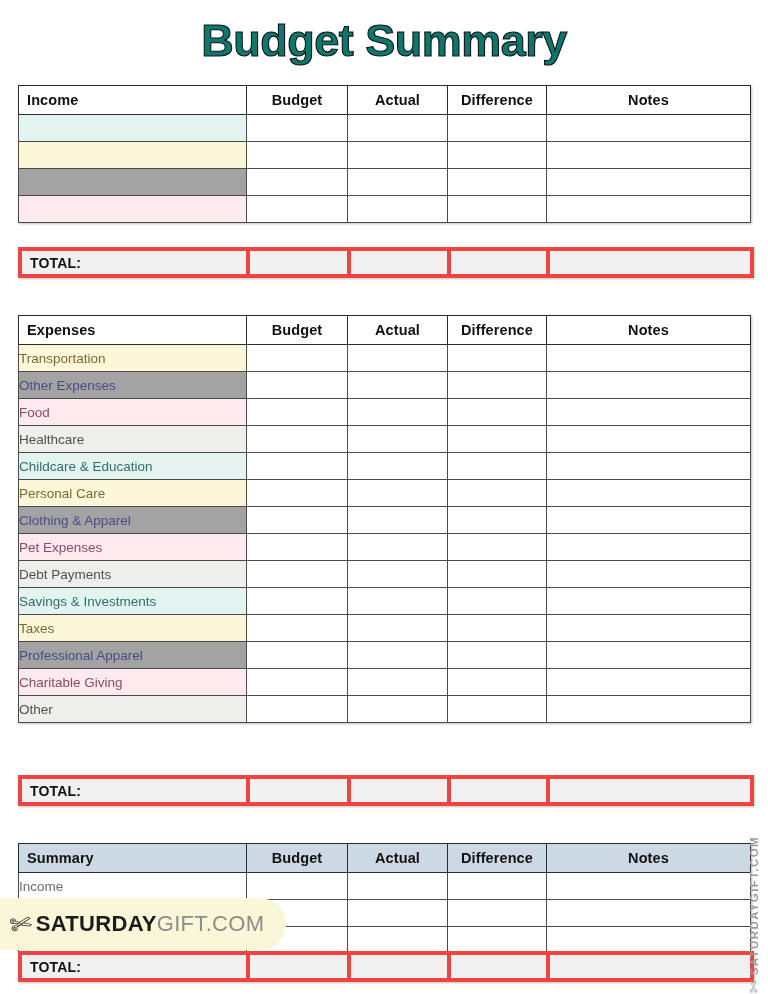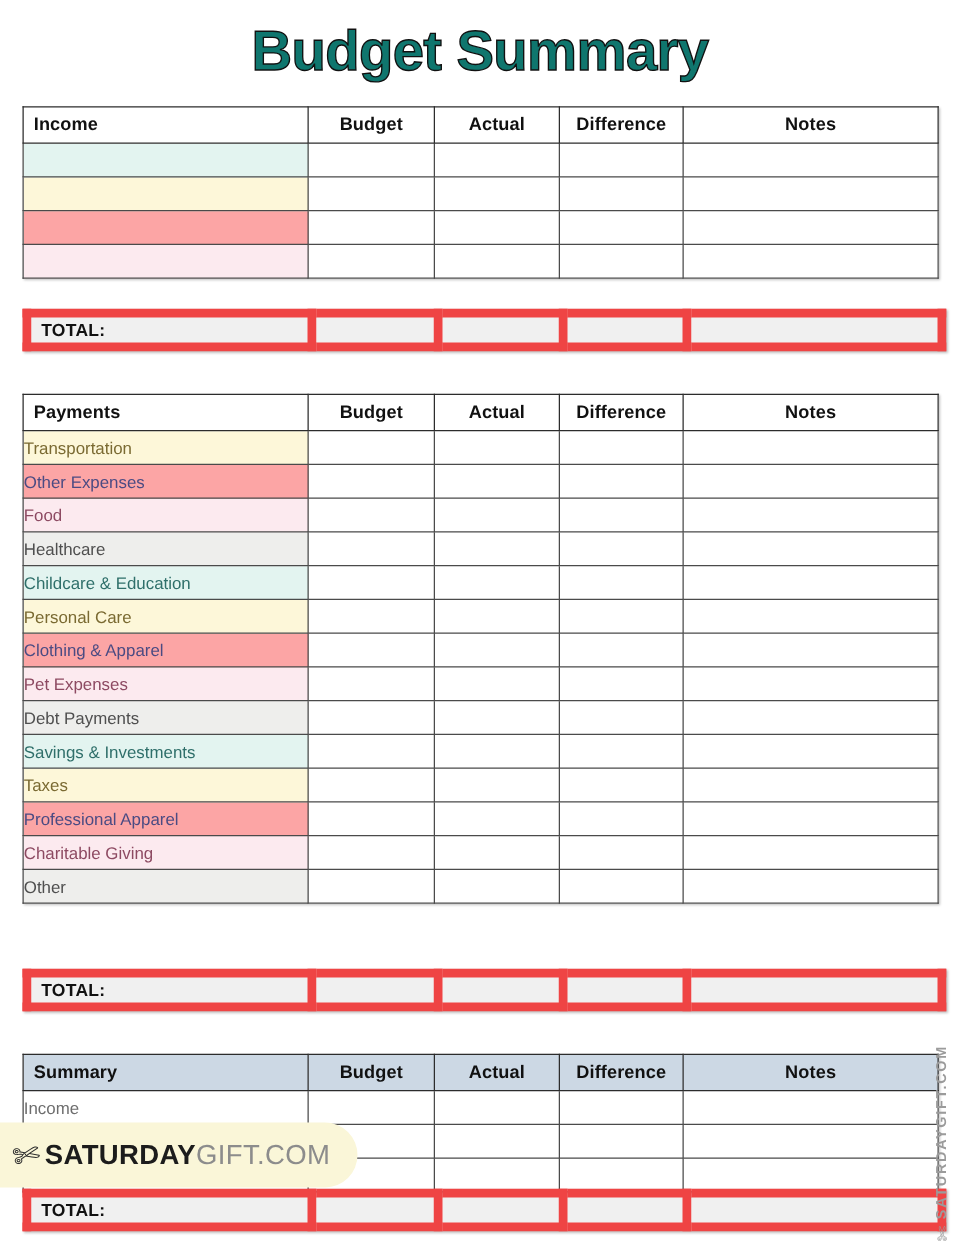--- a/index.html
+++ b/index.html
@@ -77,39 +77,39 @@
 
   
   tr.head.blue th { background: #ccd8e4; }
 
   td.lbl { padding-left: 8px; }
   td.blank { background: #ffffff; }
 
   
   .c-mint  { background: #e3f4f0; color: #2f6f6a; }
   .c-cream { background: #fdf7d9; color: #7a6a32; }
-  .c-lav   { background: #fca5a5; color: #4b4b83; margin-top: 47px; }
+  .c-lav   { background: #a3a3a3; color: #4b4b83; margin-top: 47px; }
   .c-pink  { background: #fceaef; color: #8d4a62; }
   .c-gray  { background: #eeeeec; color: #4f4f4f; }
   .c-plain { background: #ffffff; color: #6d6d6d; }
 
   
   table.total {
     width: 732px;
     border-collapse: collapse;
     table-layout: fixed;
     box-shadow: 1px 1px 2px rgba(0,0,0,0.25);
   }
   table.total col.c-label  { width: 228px; }
   table.total col.c-budget { width: 101px; }
   table.total col.c-actual { width: 100px; }
   table.total col.c-diff   { width: 99px; }
   table.total col.c-notes  { width: 204px; }
   table.total td {
-    border: 7px solid #ef4444;
+    border: 4px solid #ef4444;
     background: #f0f0f0;
     height: 27px;
     padding: 0;
   }
   table.total td.lbl {
     padding-left: 8px;
     font-weight: bold;
     font-size: 14px;
     color: #111;
     letter-spacing: 0.2px;
@@ -256,21 +256,21 @@
     <table class="grid">
       <colgroup>
         <col class="c-label">
           <col class="c-budget">
           <col class="c-actual">
           <col class="c-diff">
           <col class="c-notes">
       </colgroup>
       <tbody id="expenses-body">
           <tr class="head">
-            <th class="lbl">Payments</th>
+            <th class="lbl">Expenses</th>
             <th class="ctr">Budget</th>
             <th class="ctr">Actual</th>
             <th class="ctr">Difference</th>
             <th class="ctr">Notes</th>
           </tr>
           <tr>
             <td class="lbl c-cream">Transportation</td>
             <td class="blank"></td>
             <td class="blank"></td>
             <td class="blank"></td>

